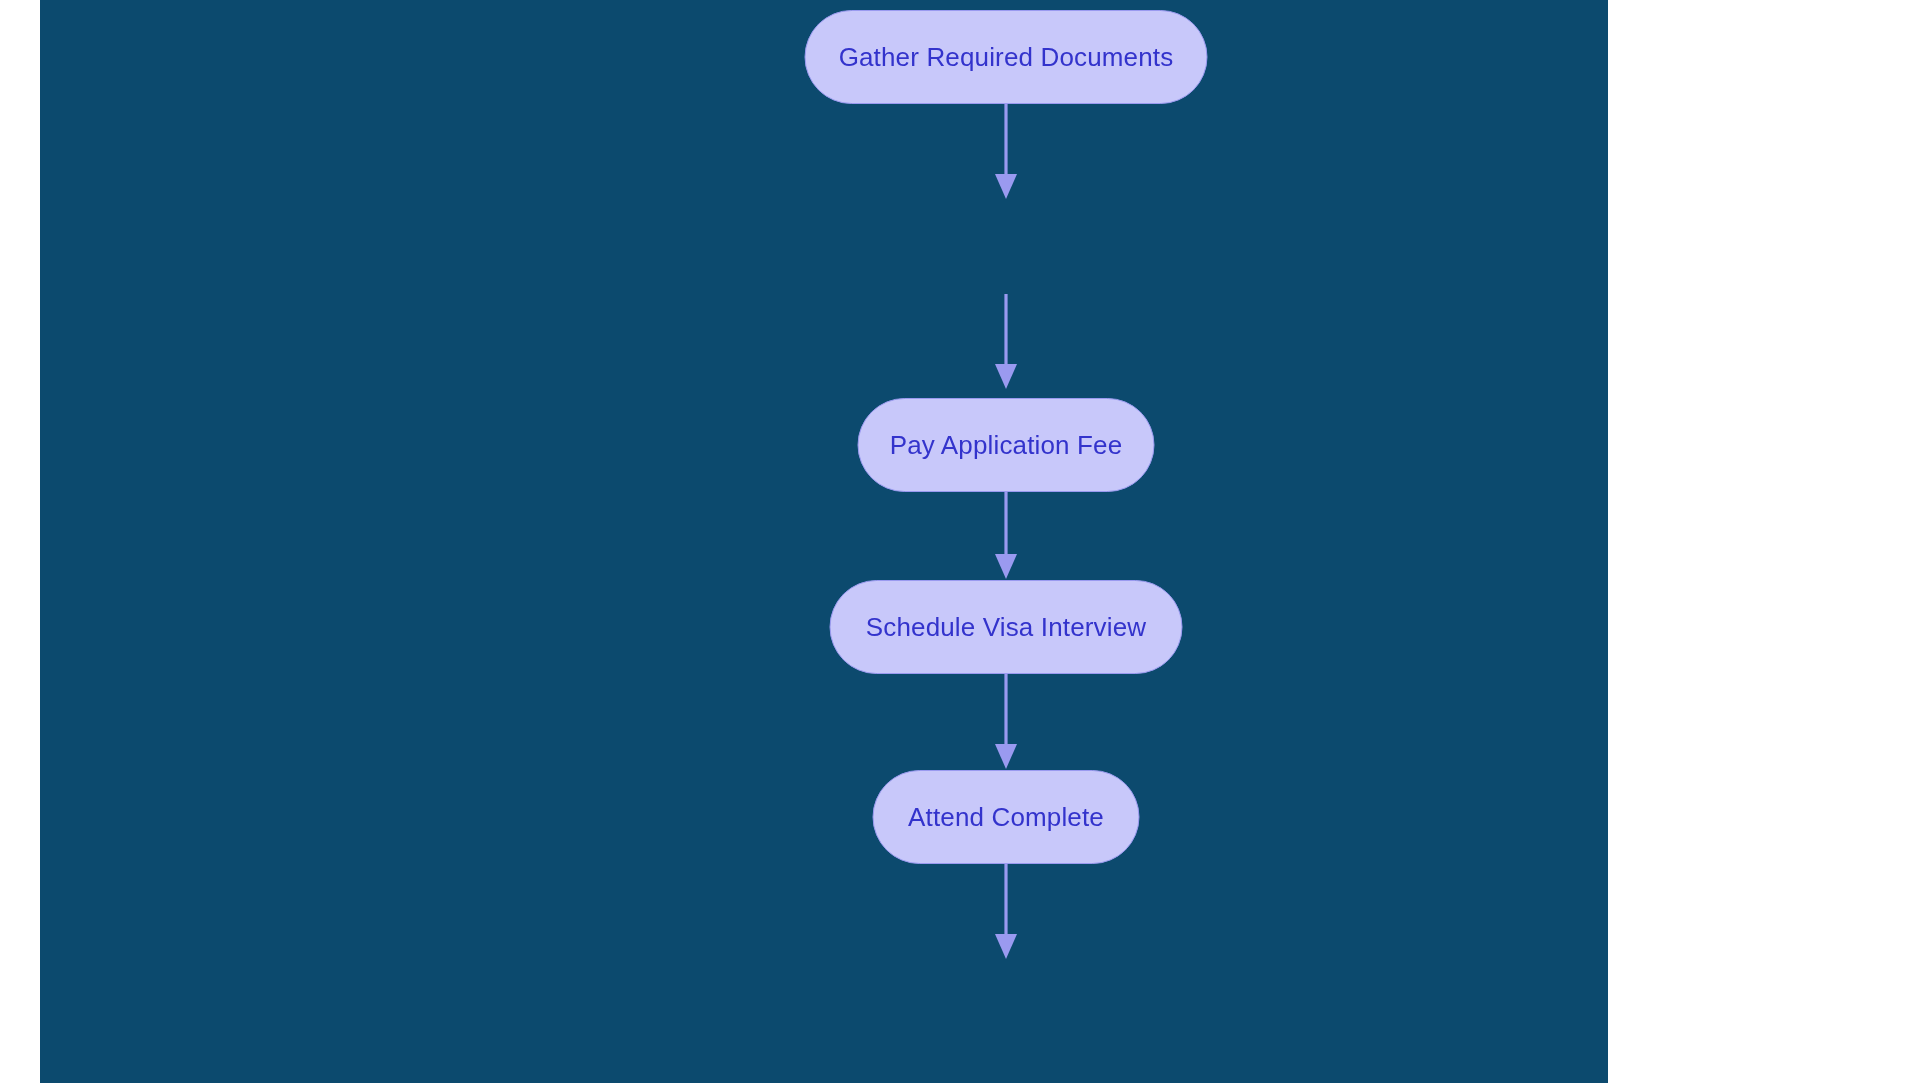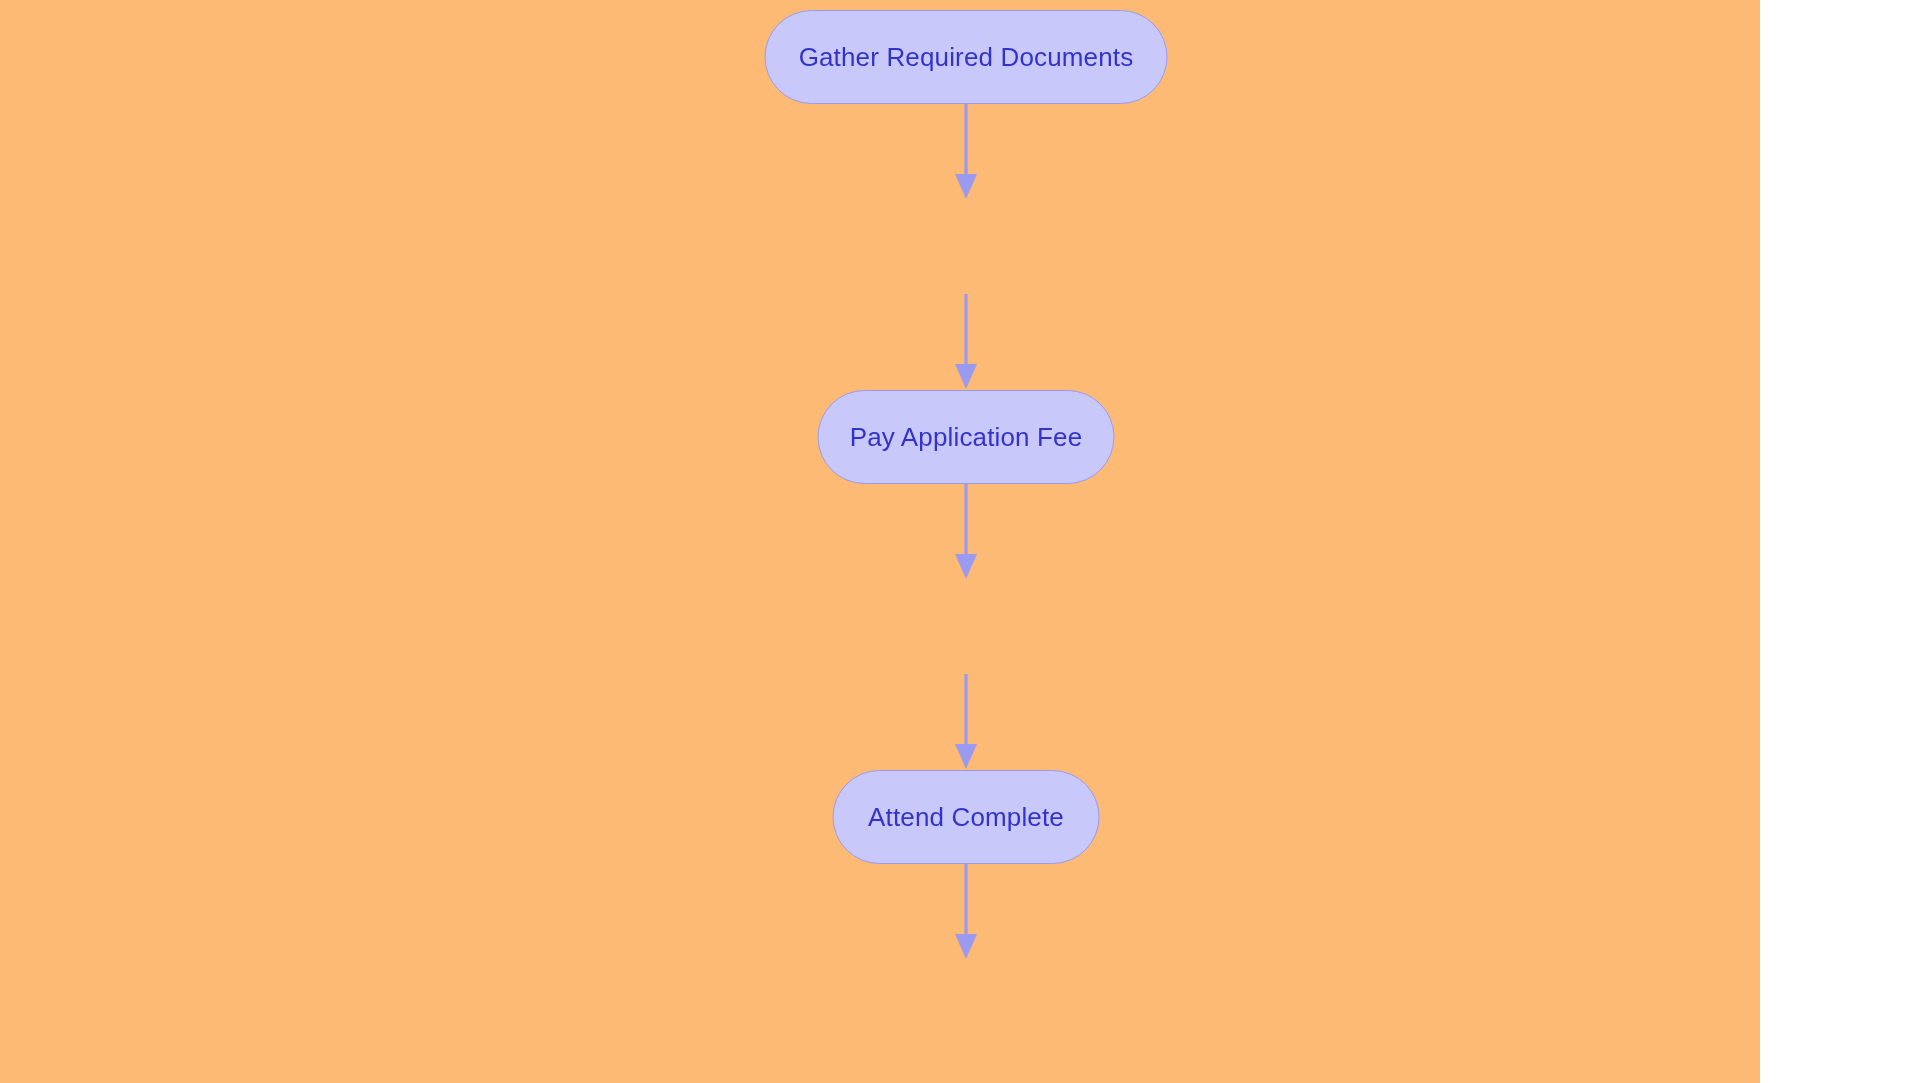--- a/index.html
+++ b/index.html
@@ -10,23 +10,24 @@
   }
   body {
     width: 1920px;
     height: 1083px;
     overflow: hidden;
     font-family: "Liberation Sans", "DejaVu Sans", sans-serif;
   }
 
   #flow-canvas {
     position: relative;
-    width: 1760px;
+    width: 1568px;
     height: 1083px;
-    background: #fdba74;
+    background: #0c4a6e;
+    margin-left: 40px;
   }
 
   
   .node {
     position: absolute;
     height: 94px;
     box-sizing: border-box;
     display: flex;
     align-items: center;
     justify-content: center;
@@ -97,23 +98,26 @@
       <line x1="13" y1="0" x2="13" y2="72" stroke="#9a9af0" stroke-width="3.2"></line>
       <polygon points="2,70 24,70 13,95" fill="#9a9af0"></polygon>
     </svg>
   </div>
 
   <div class="node" style="top:10px; width:403px;">
     <span class="node-label">Gather Required Documents</span>
   </div>
 
 
-  <div class="node" style="top:390px; width:297px;">
+  <div class="node" style="top:398px; width:297px;">
     <span class="node-label">Pay Application Fee</span>
   </div>
 
+  <div class="node" style="top:580px; width:353px;">
+    <span class="node-label">Schedule Visa Interview</span>
+  </div>
 
   <div class="node" style="top:770px; width:267px;">
     <span class="node-label">Attend Complete</span>
   </div>
 
 
 </div>
 
 </body></html>

